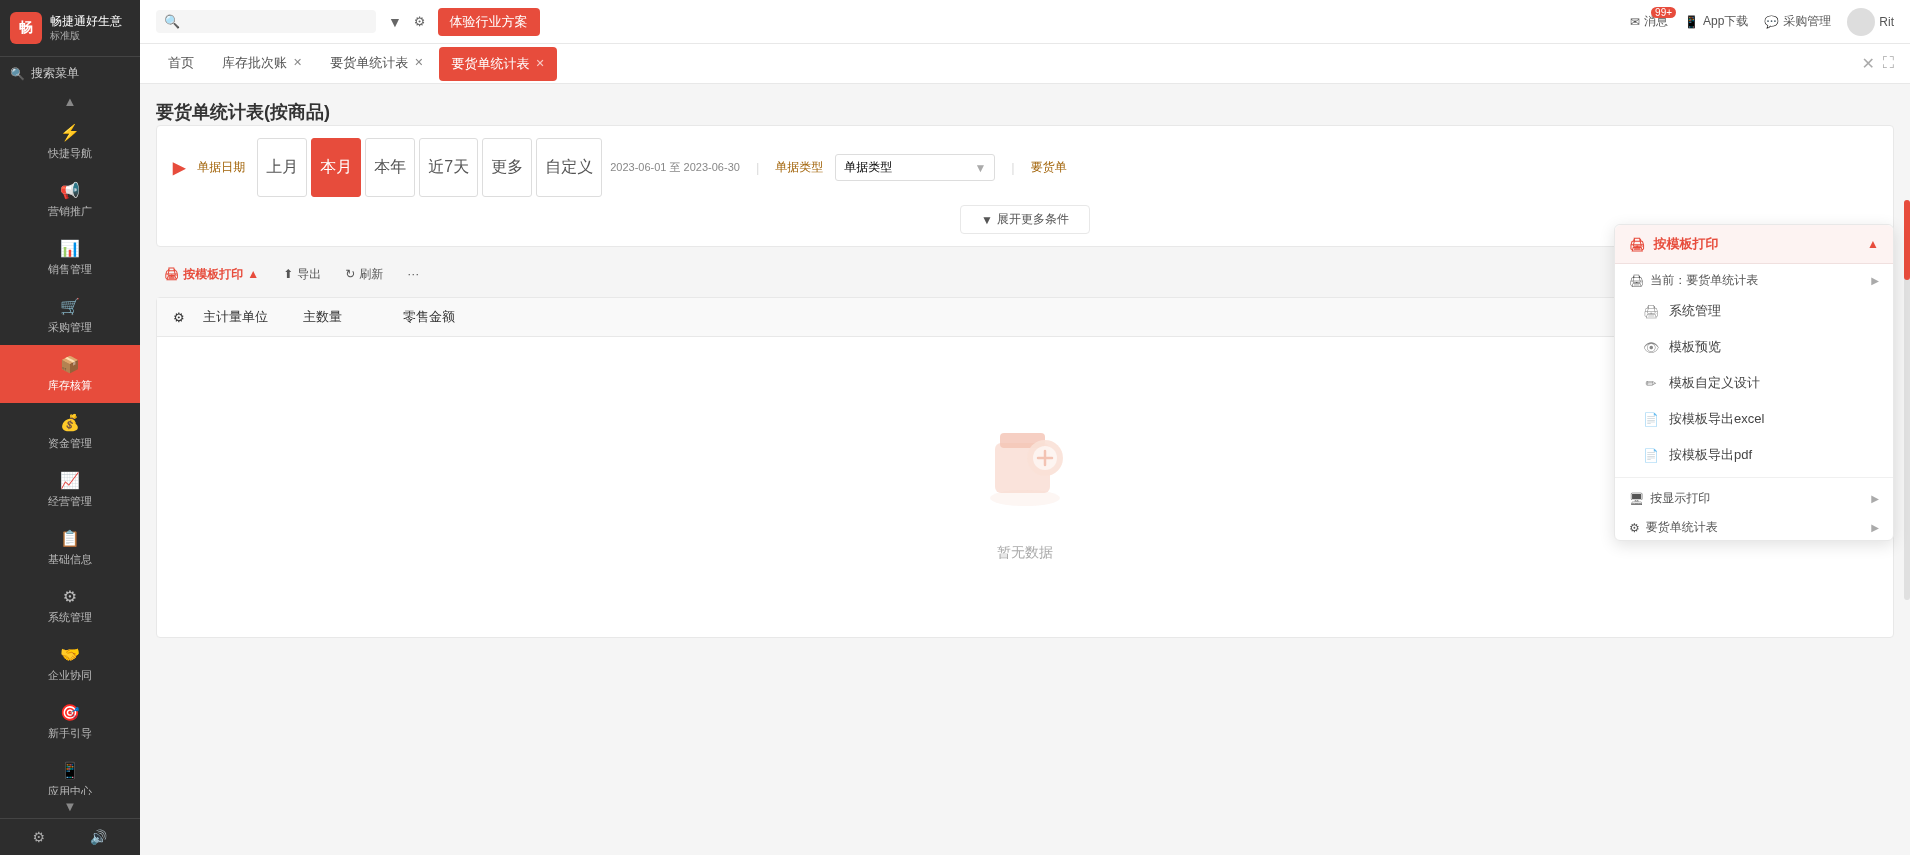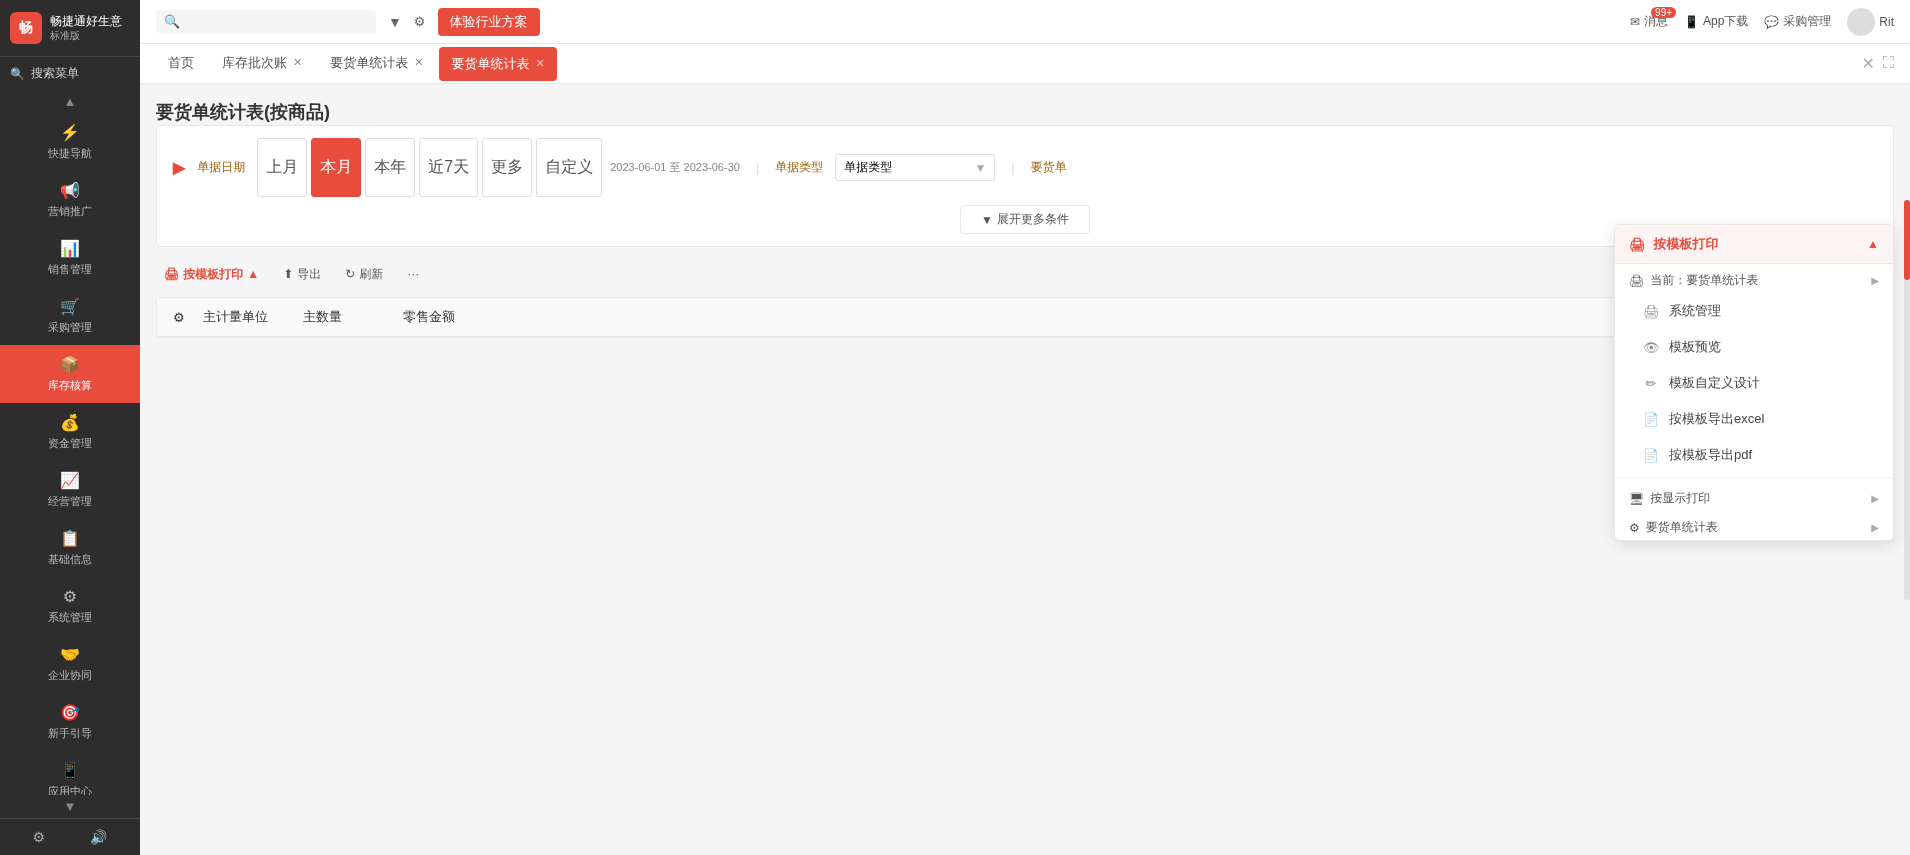--- a/index.html
+++ b/index.html
@@ -692,20 +692,33 @@
 
     <div class="data-table">
       <div class="table-header">
         <div class="table-col icon-col">
           <span>⚙</span>
         </div>
         <div class="table-col sm-col">主计量单位</div>
         <div class="table-col sm-col">主数量</div>
         <div class="table-col md-col">零售金额</div>
       </div>
+      <div class="table-body">
+        <div class="empty-icon">
+          <svg width="100" height="100" viewBox="0 0 100 100" fill="none" xmlns="http://www.w3.org/2000/svg">
+            <ellipse cx="50" cy="85" rx="35" ry="8" fill="#f5d9cf" opacity="0.5"></ellipse>
+            <rect x="20" y="30" width="55" height="50" rx="6" fill="#f0b09a" opacity="0.7"></rect>
+            <rect x="25" y="20" width="45" height="15" rx="4" fill="#e8896a" opacity="0.8"></rect>
+            <circle cx="70" cy="45" r="18" fill="#f5c4b0" opacity="0.9"></circle>
+            <circle cx="70" cy="45" r="12" fill="#fff" opacity="0.6"></circle>
+            <path d="M63 45 L77 45 M70 38 L70 52" stroke="#e8896a" stroke-width="2.5" stroke-linecap="round"></path>
+          </svg>
+        </div>
+        <div class="empty-text">暂无数据</div>
+      </div>
     </div>
 
     <div class="dropdown-menu">
       <div class="dropdown-header">
         <div class="dropdown-header-left">
           <span>🖨</span>
           <span>按模板打印</span>
         </div>
         <div class="dropdown-header-right">
           <span class="dropdown-chevron">▲</span>

